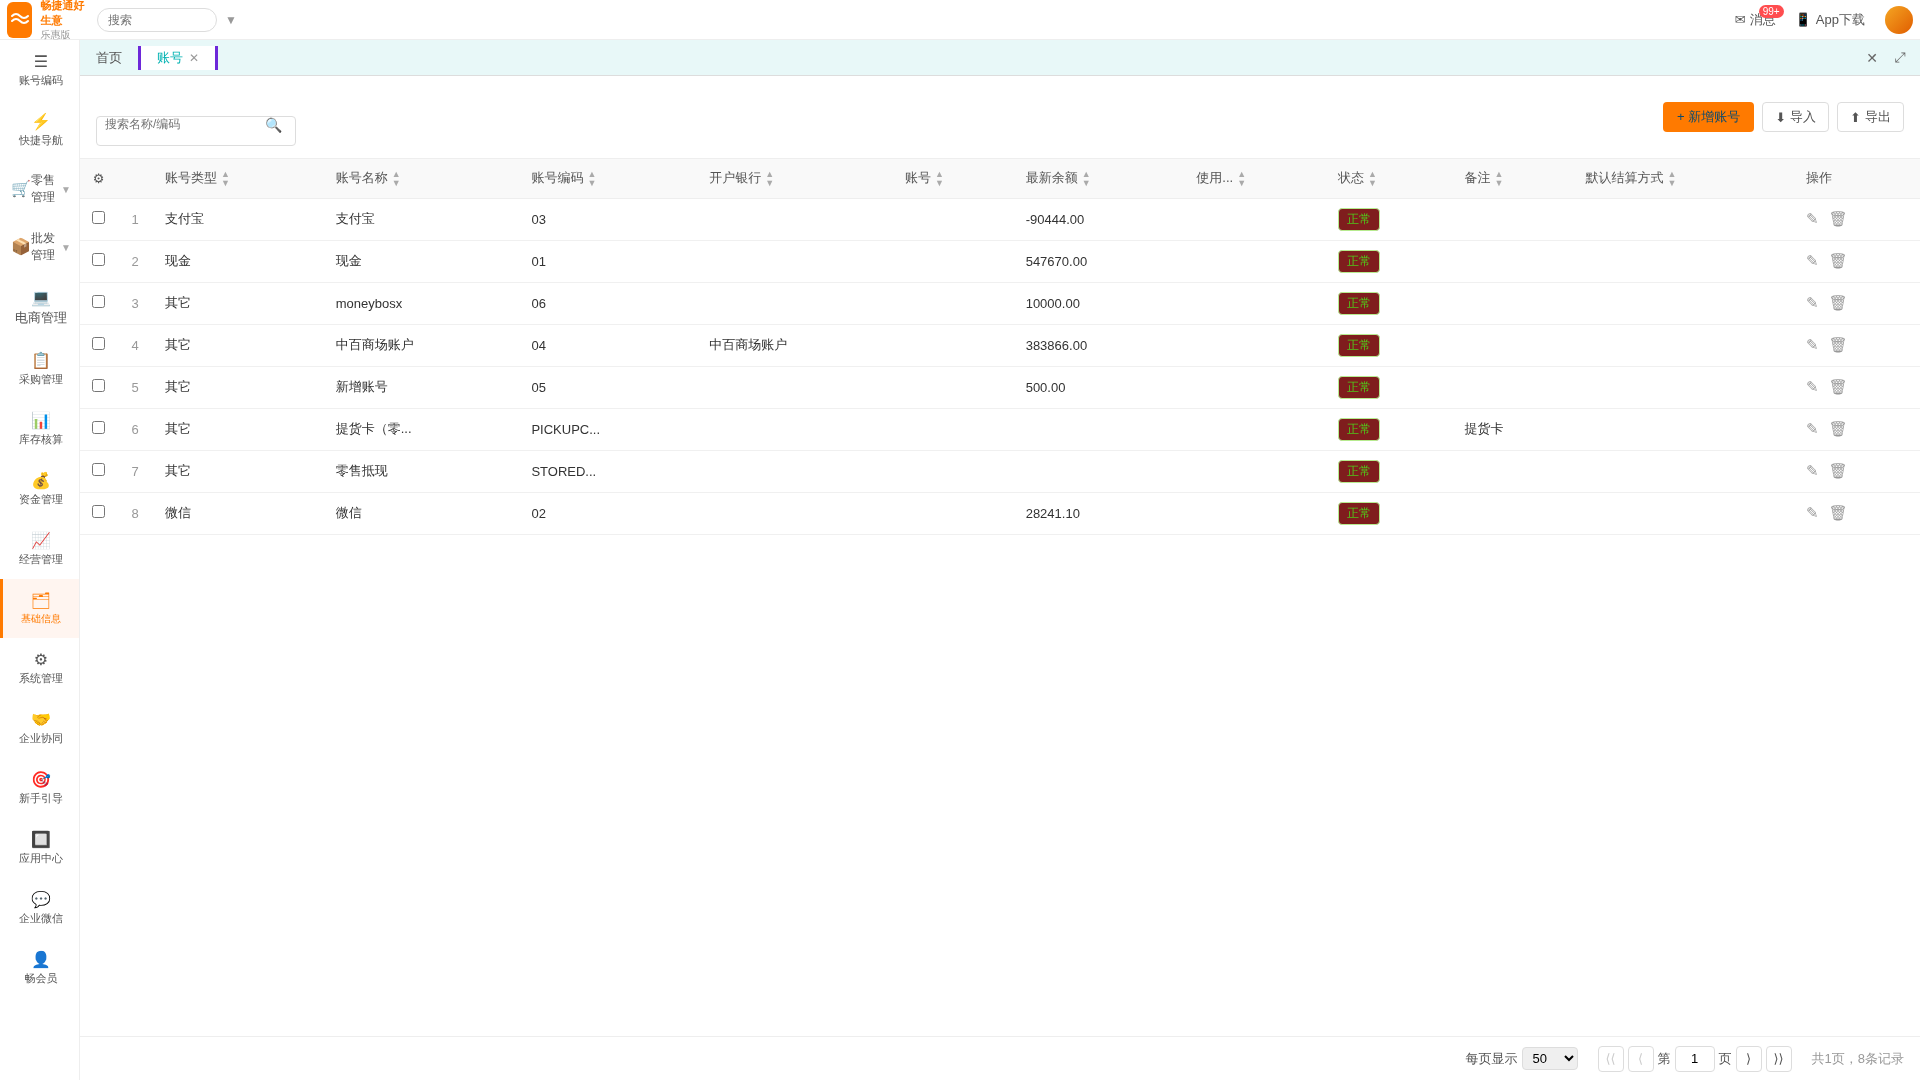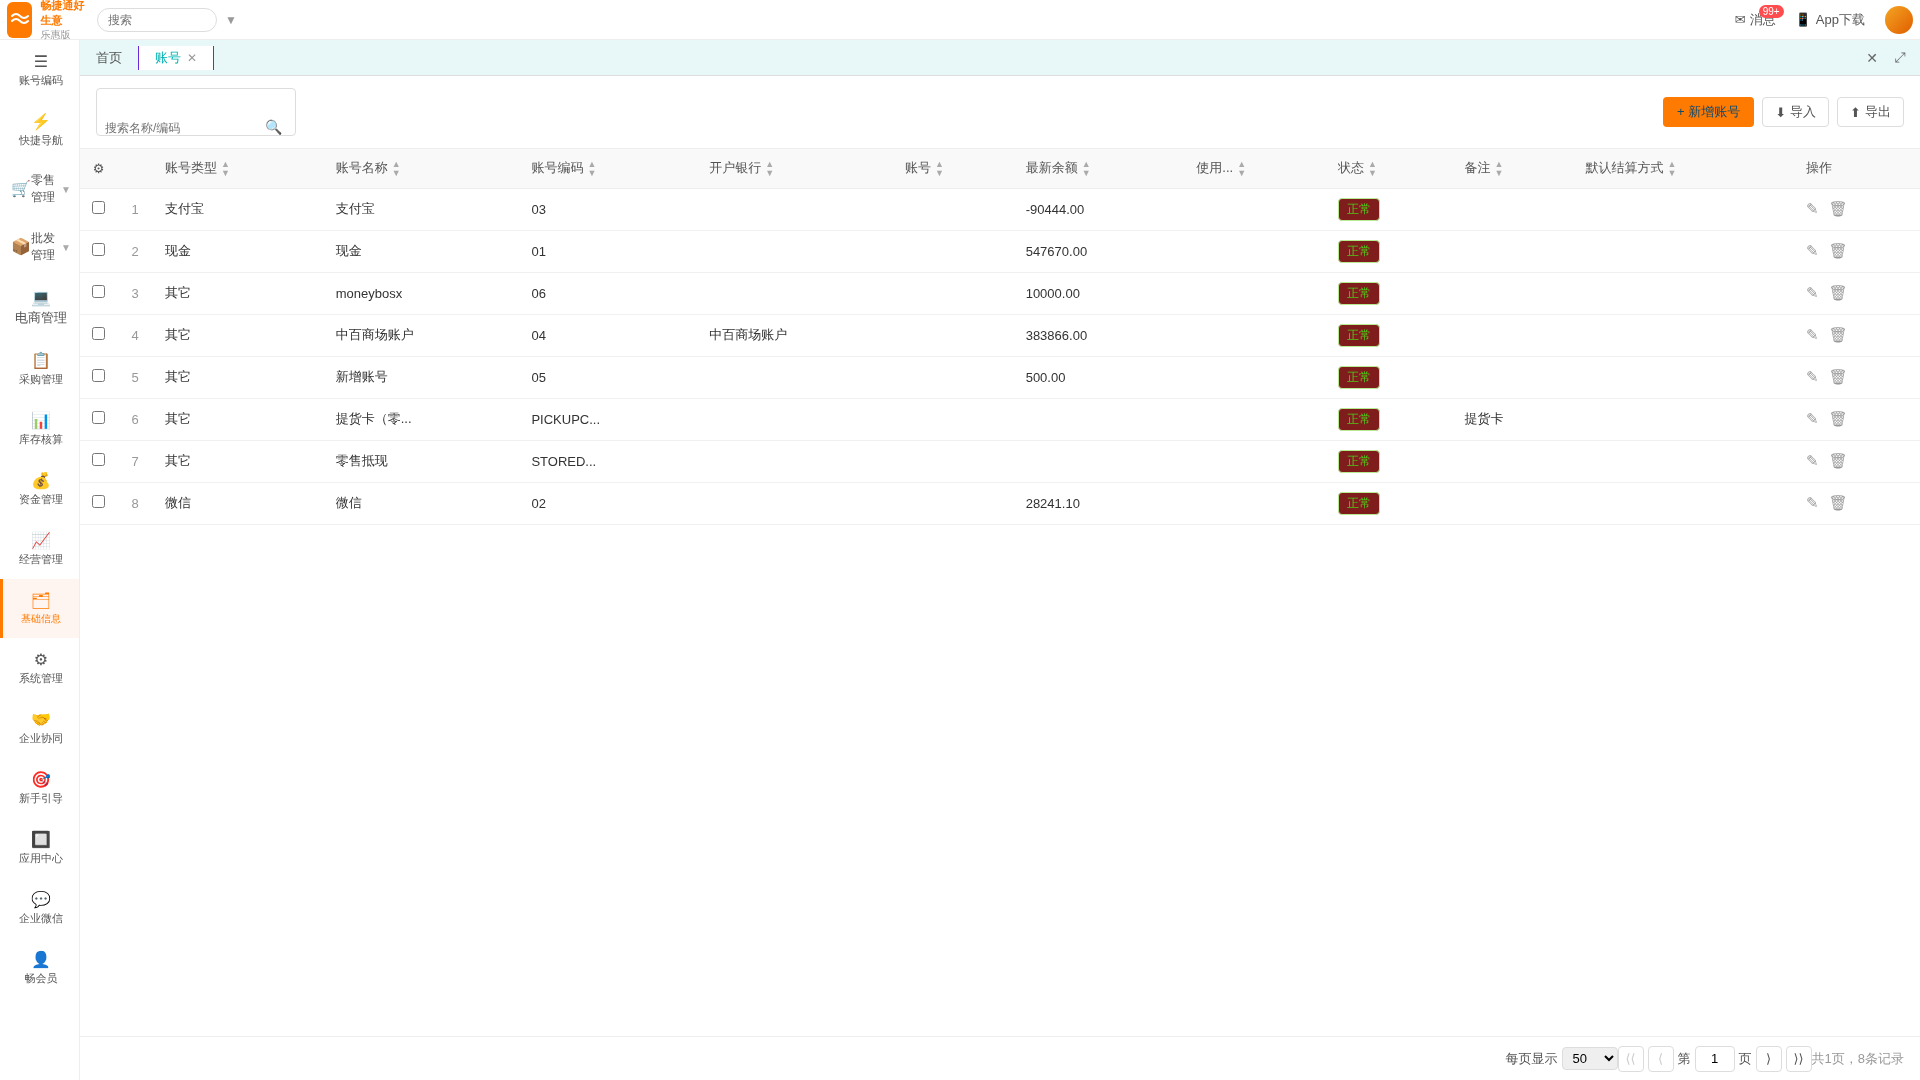--- a/index.html
+++ b/index.html
@@ -149,21 +149,21 @@
       flex-shrink: 0;
     }
     .tab-item {
       height: 24px;
       display: flex;
       align-items: center;
       padding: 0 16px;
       cursor: pointer;
       font-size: 13px;
       color: #555;
-      border-right: 1px solid #6d28d9;
+      border-right: 3px solid #6d28d9;
     }
     .tab-item.active {
       background: #fff;
       color: #00b2b2;
       font-weight: 500;
     }
     .tab-close {
       margin-left: 6px;
       color: #999;
       font-size: 12px;
@@ -200,26 +200,27 @@
     .toolbar {
       display: flex;
       align-items: center;
       padding: 12px 16px;
       gap: 12px;
       border-bottom: 1px solid #eee;
       flex-shrink: 0;
     }
     .search-box {
       display: flex;
-      align-items: flex-end;
+      align-items: flex-start;
       border: 1px solid #ddd;
       border-radius: 4px;
       padding: 0 8px;
-      height: 48px;
+      height: 30px;
       width: 200px;
+      margin-top: 28px;
     }
     .search-box input {
       border: none;
       outline: none;
       font-size: 12px;
       color: #999;
       width: 160px;
     }
     .search-icon {
       color: #20b2b2;
@@ -327,21 +328,21 @@
     }
 
     
     .pagination {
       height: 44px;
       display: flex;
       align-items: center;
       justify-content: flex-end;
       padding: 0 16px;
       border-top: 1px solid #eee;
-      gap: 0;
+      gap: 20px;
       flex-shrink: 0;
       font-size: 13px;
       color: #555;
     }
     .page-size-select {
       display: flex;
       align-items: center;
       gap: 4px;
     }
     .page-size-select select {

